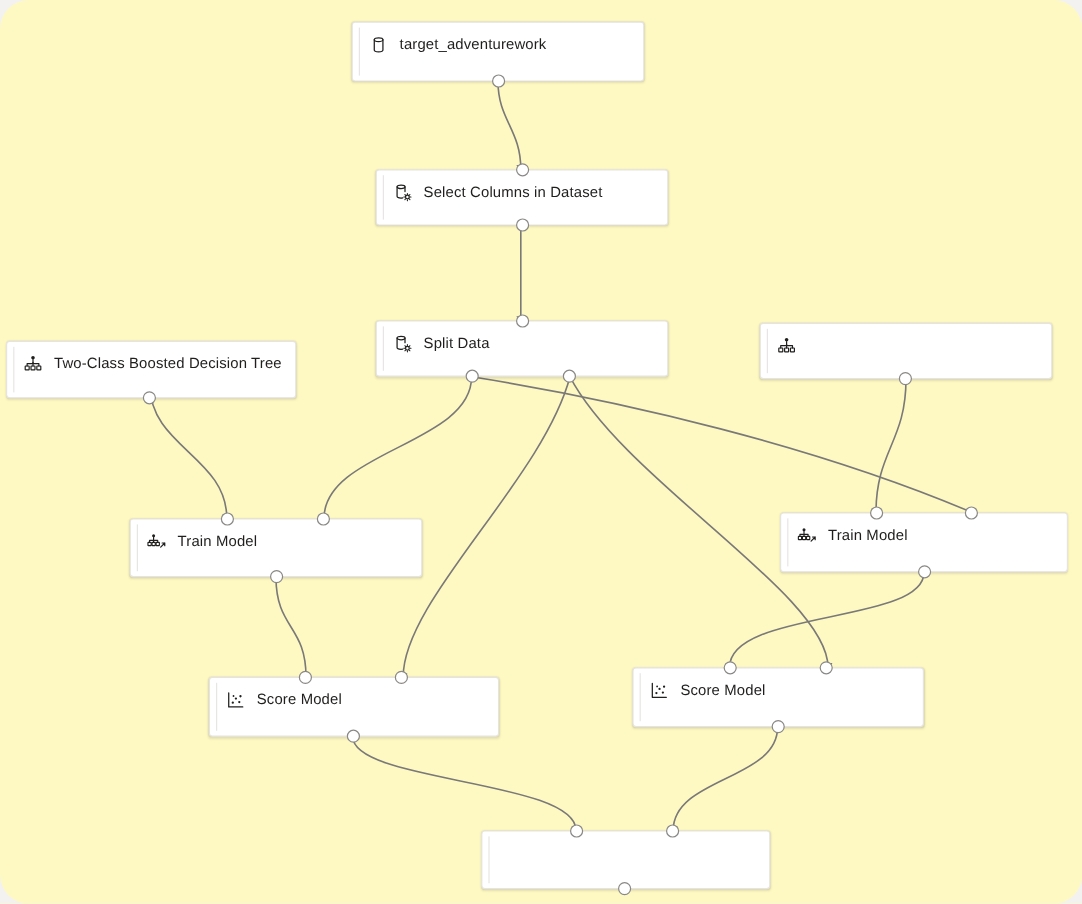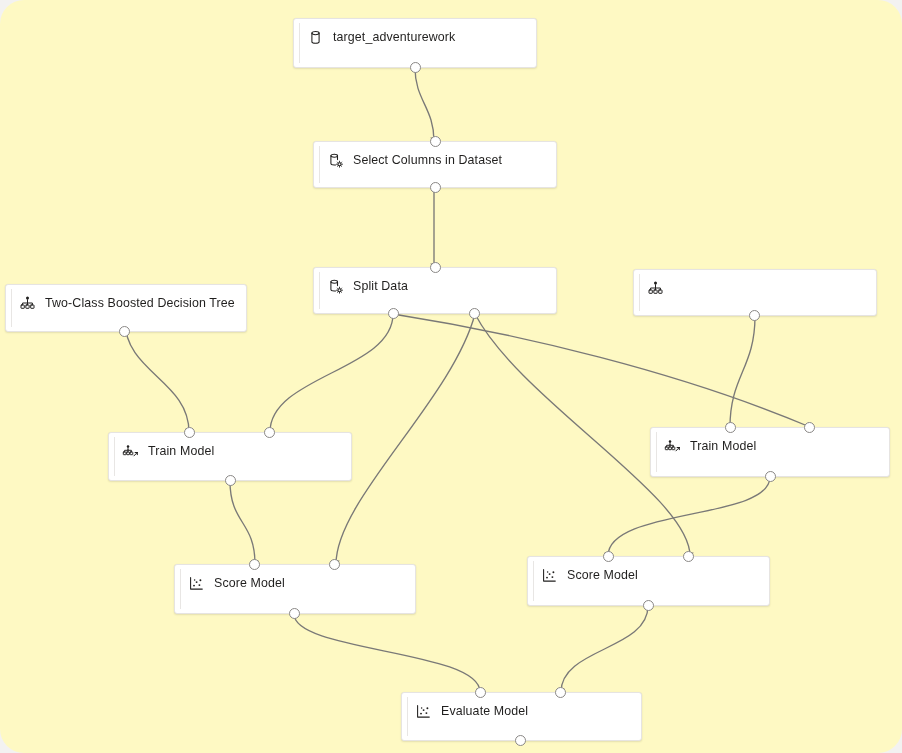--- a/index.html
+++ b/index.html
@@ -278,32 +278,19 @@
   </svg>
           </span>
           <span class="node-label">Score Model</span>
         </div>
         <div class="port in" style="left: calc(33.3% - 5.5px);"></div>
         <div class="port in" style="left: calc(66.5% - 5.5px);"></div>
         <div class="port out" style="left: calc(50% - 5.5px);"></div>
       </div>
       <div class="node" style="left: 401px; top: 692px; width: 241px; height: 49px;">
         <div class="accent"></div>
-        <div class="node-inner">
-          <span class="node-icon">
-            <svg viewBox="0 0 17 17" fill="none" stroke="#201f1e" stroke-width="1.05" stroke-linecap="round" stroke-linejoin="round">
-    <path d="M2.6 2.4 V14.1 H14.3"></path>
-    <circle cx="6.0" cy="10.6" r="0.95" fill="#201f1e" stroke="none"></circle>
-    <circle cx="8.6" cy="7.1" r="0.95" fill="#201f1e" stroke="none"></circle>
-    <circle cx="11.4" cy="10.1" r="0.95" fill="#201f1e" stroke="none"></circle>
-    <circle cx="12.4" cy="5.2" r="0.95" fill="#201f1e" stroke="none"></circle>
-    <circle cx="6.6" cy="5.0" r="0.75" fill="#201f1e" stroke="none"></circle>
-  </svg>
-          </span>
-          <span class="node-label">Evaluate Model</span>
-        </div>
         <div class="port in" style="left: calc(33% - 5.5px);"></div>
         <div class="port in" style="left: calc(66.5% - 5.5px);"></div>
         <div class="port out" style="left: calc(49.7% - 5.5px);"></div>
       </div>
     </div>
 
 </div>
 
 </body></html>

